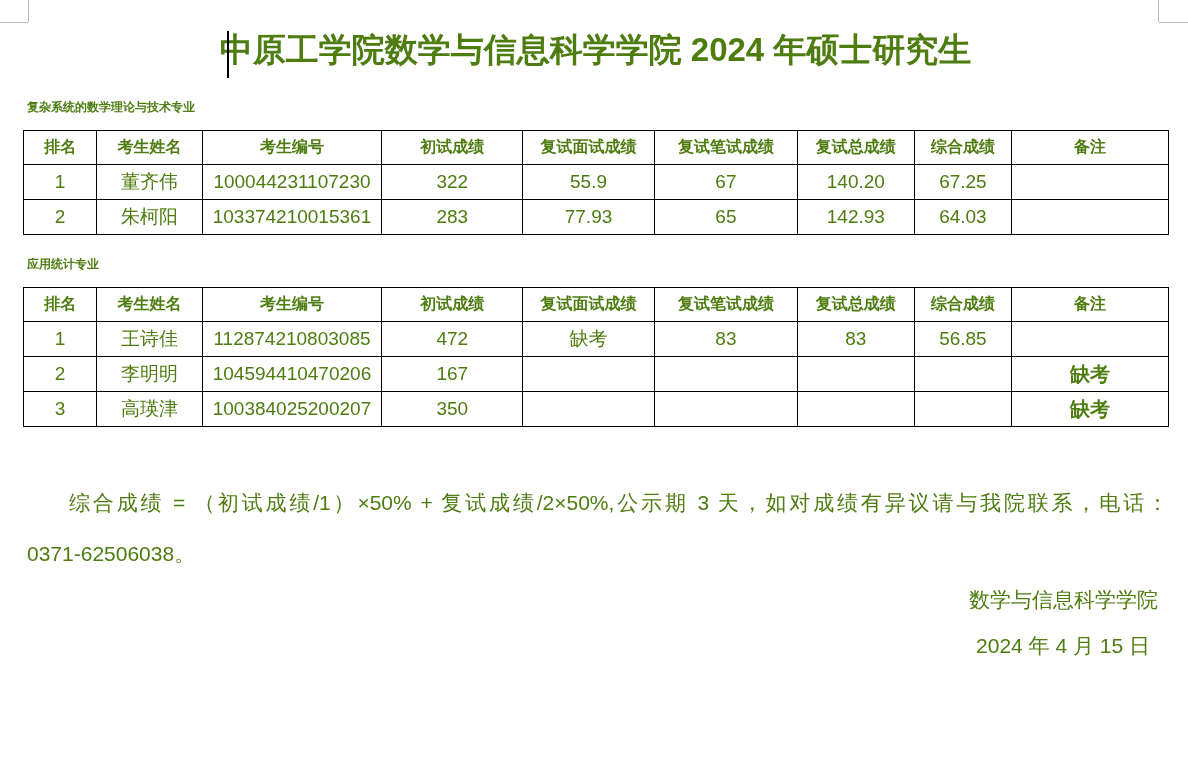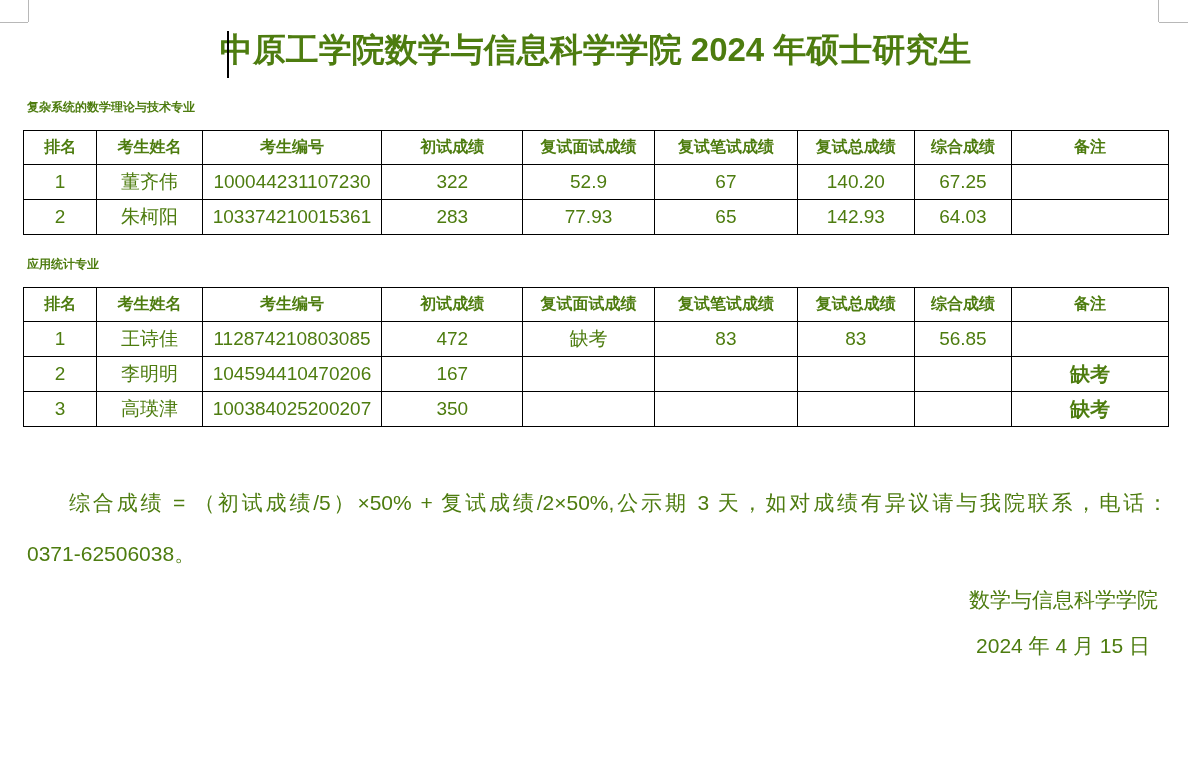--- a/index.html
+++ b/index.html
@@ -136,21 +136,21 @@
             <th>综合成绩</th>
             <th>备注</th>
           </tr>
         </thead>
         <tbody>
           <tr>
             <td>1</td>
             <td>董齐伟</td>
             <td>100044231107230</td>
             <td>322</td>
-            <td>52.9</td>
+            <td>55.9</td>
             <td>67</td>
             <td>140.20</td>
             <td>67.25</td>
             <td></td>
           </tr>
           <tr>
             <td>2</td>
             <td>朱柯阳</td>
             <td>103374210015361</td>
             <td>283</td>
@@ -220,21 +220,21 @@
             <td></td>
             <td></td>
             <td></td>
             <td></td>
             <td class="remark">缺考</td>
           </tr>
         </tbody>
       </table>
 
     <div class="footer-para">
-      <div class="footer-line1">综合成绩 = （初试成绩/5）×50% + 复试成绩/2×50%,公示期 3 天，如对成绩有异议请与我院联系，电话：</div>
+      <div class="footer-line1">综合成绩 = （初试成绩/1）×50% + 复试成绩/2×50%,公示期 3 天，如对成绩有异议请与我院联系，电话：</div>
       <div class="footer-line2">0371-62506038。</div>
     </div>
 
     <div class="signature">数学与信息科学学院</div>
     <div class="doc-date">2024 年 4 月 15 日</div>
 
   </div>
 </div>
 
 </body></html>

